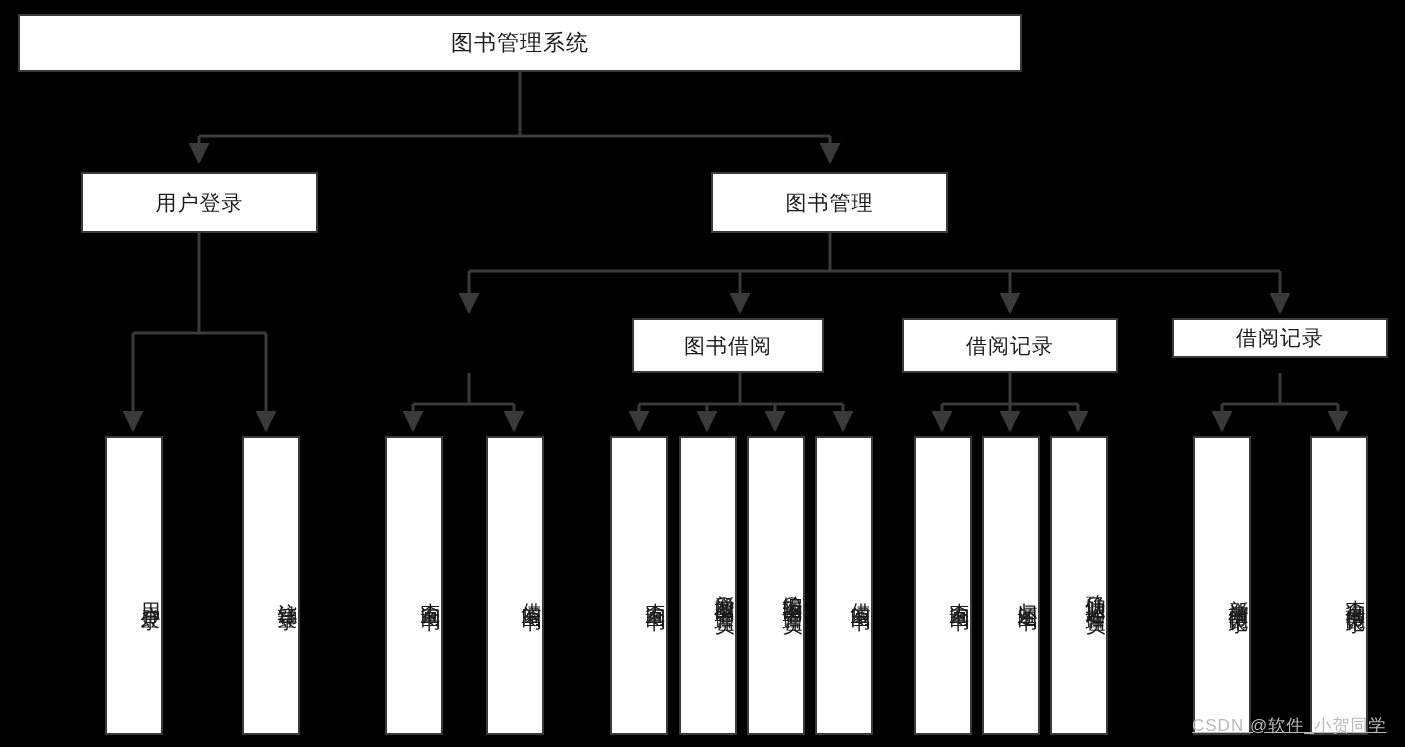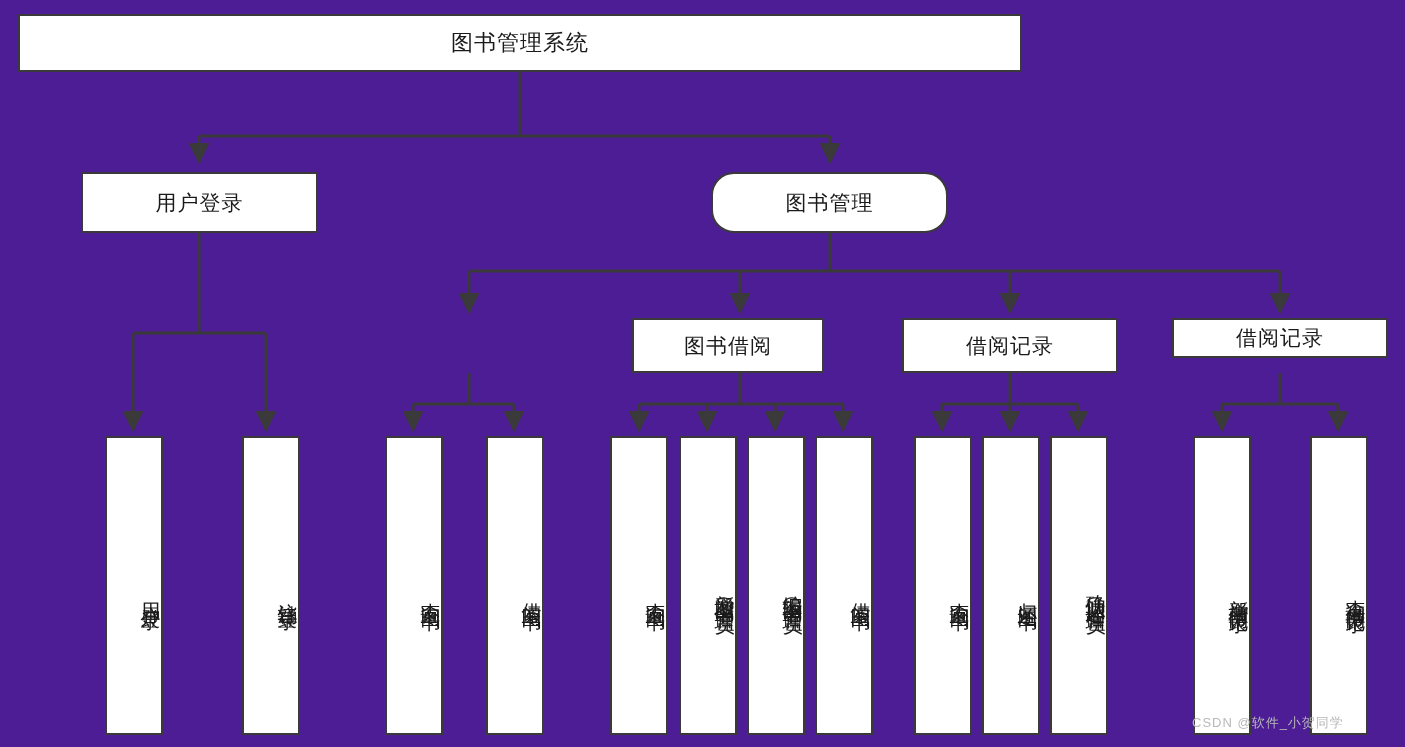--- a/index.html
+++ b/index.html
@@ -8,21 +8,21 @@
     padding: 0;
     background: #ffffff;
   }
   body {
     font-family: "Liberation Sans", "DejaVu Sans", sans-serif;
   }
   #canvas {
     position: relative;
     width: 1405px;
     height: 747px;
-    background: #4c1d95;
+    background: #000000;
     overflow: hidden;
   }
   #edges {
     position: absolute;
     left: 0;
     top: 0;
     width: 1405px;
     height: 747px;
     pointer-events: none;
   }
@@ -55,26 +55,27 @@
     padding-top: 14px;
     line-height: 1.0;
   }
   .node.vert > span {
     writing-mode: vertical-rl;
     text-orientation: upright;
     display: block;
   }
   .watermark {
     position: absolute;
-    font-size: 13px;
+    font-size: 17px;
     color: #b9b9b9;
     letter-spacing: 1px;
     white-space: nowrap;
     z-index: 5;
     user-select: none;
+    text-decoration: underline;
   }
 </style>
 </head>
 <body>
 
 <div id="canvas">
 
   <svg id="edges" viewBox="0 0 1405 747" xmlns="http://www.w3.org/2000/svg">
     <defs>
       <marker id="arrow" viewBox="0 0 10 10" refX="9" refY="5" markerWidth="7" markerHeight="7" orient="auto-start-reverse">
@@ -126,21 +127,21 @@
   </svg>
 
   <div class="node horiz root" style="left:18px; top:14px; width:1004px; height:58px;">
     <span>图书管理系统</span>
   </div>
 
   <div class="node horiz" style="left:81px; top:172px; width:237px; height:61px;">
     <span>用户登录</span>
   </div>
 
-  <div class="node horiz" style="left:711px; top:172px; width:237px; height:61px;border-radius:23px;">
+  <div class="node horiz" style="left:711px; top:172px; width:237px; height:61px;">
     <span>图书管理</span>
   </div>
 
 
   <div class="node horiz" style="left:632px; top:318px; width:192px; height:55px;">
     <span>图书借阅</span>
   </div>
 
   <div class="node horiz" style="left:902px; top:318px; width:216px; height:55px;">
     <span>借阅记录</span>

